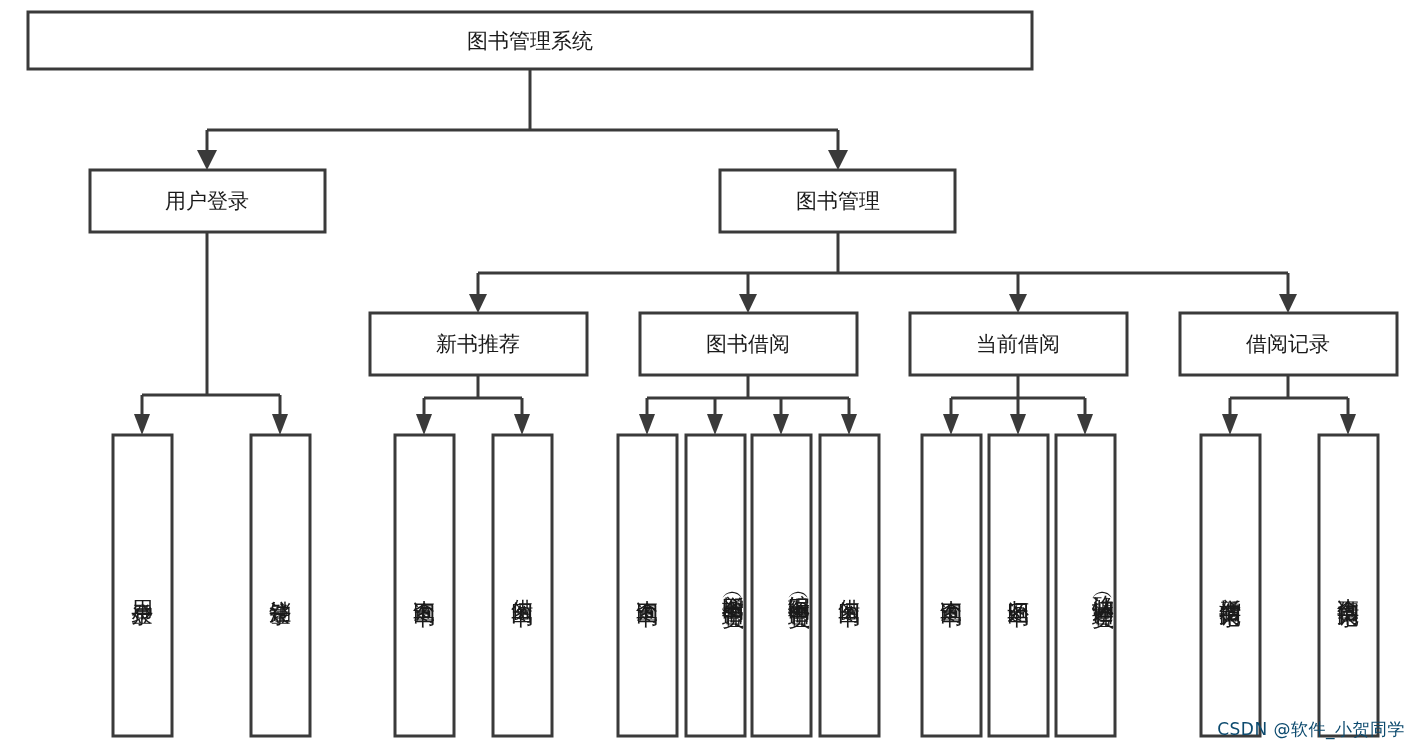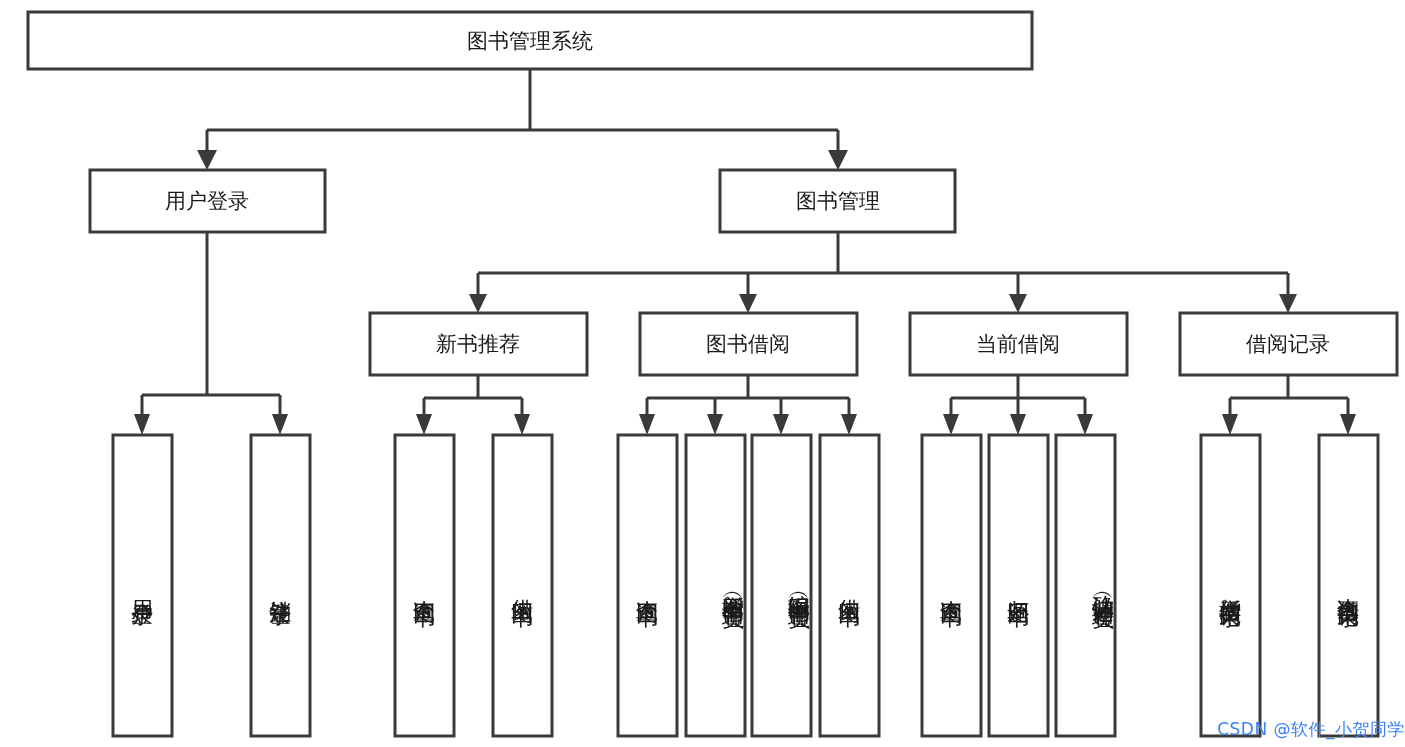--- a/index.html
+++ b/index.html
@@ -65,21 +65,21 @@
     justify-content: center;
     pointer-events: none;
     user-select: none;
   }
   .watermark {
     position: absolute;
     right: 8px;
     bottom: 6px;
     font-family: "DejaVu Sans", "Liberation Sans", sans-serif;
     font-size: 17px;
-    color: #3b82f6;
+    color: #0c4a6e;
     letter-spacing: 0.5px;
     white-space: nowrap;
   }
 </style>
 </head>
 <body>
 
 <div id="diagram-root">
 
   <svg id="tree-svg" viewBox="0 0 1405 747" xmlns="http://www.w3.org/2000/svg">

